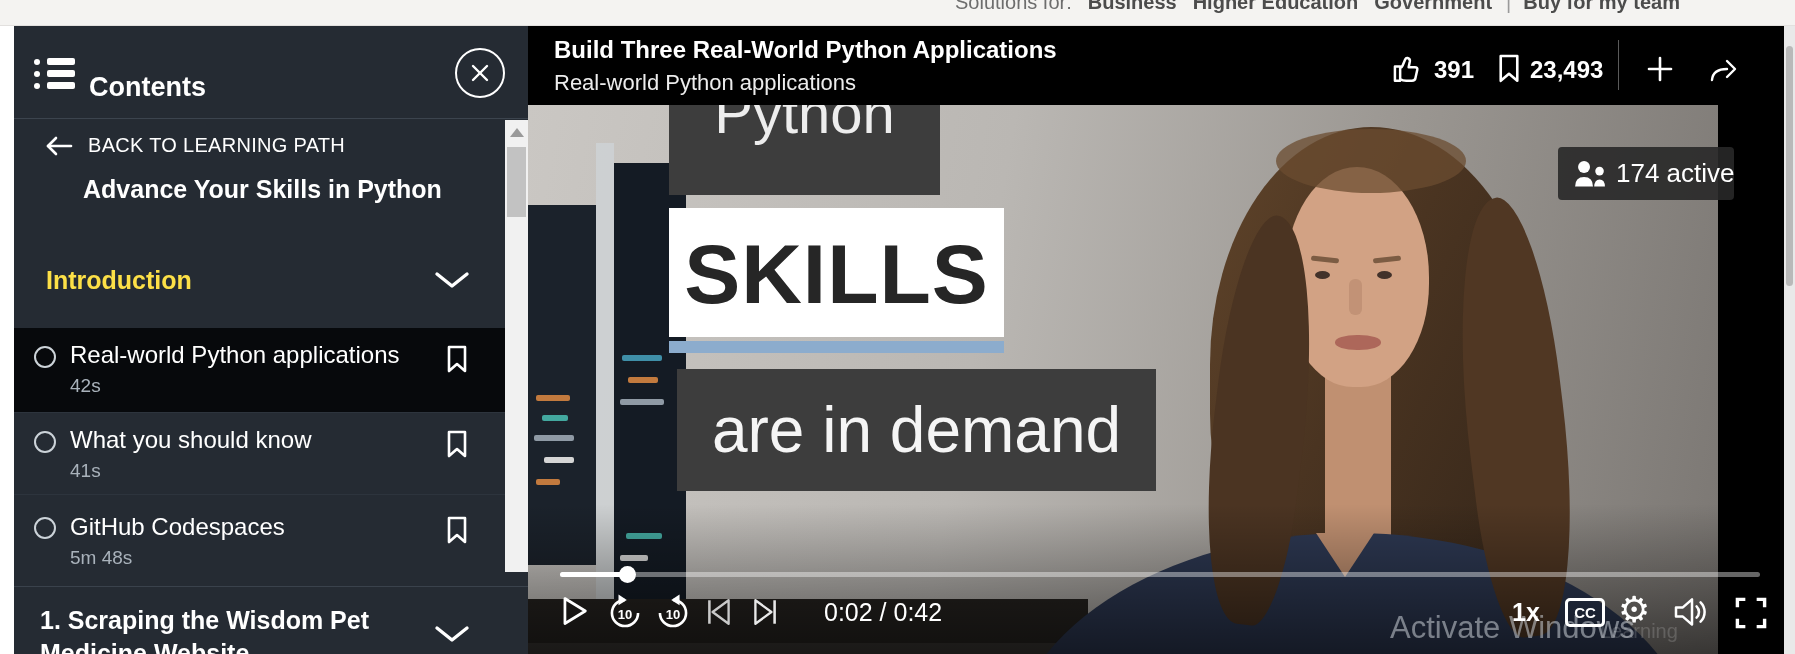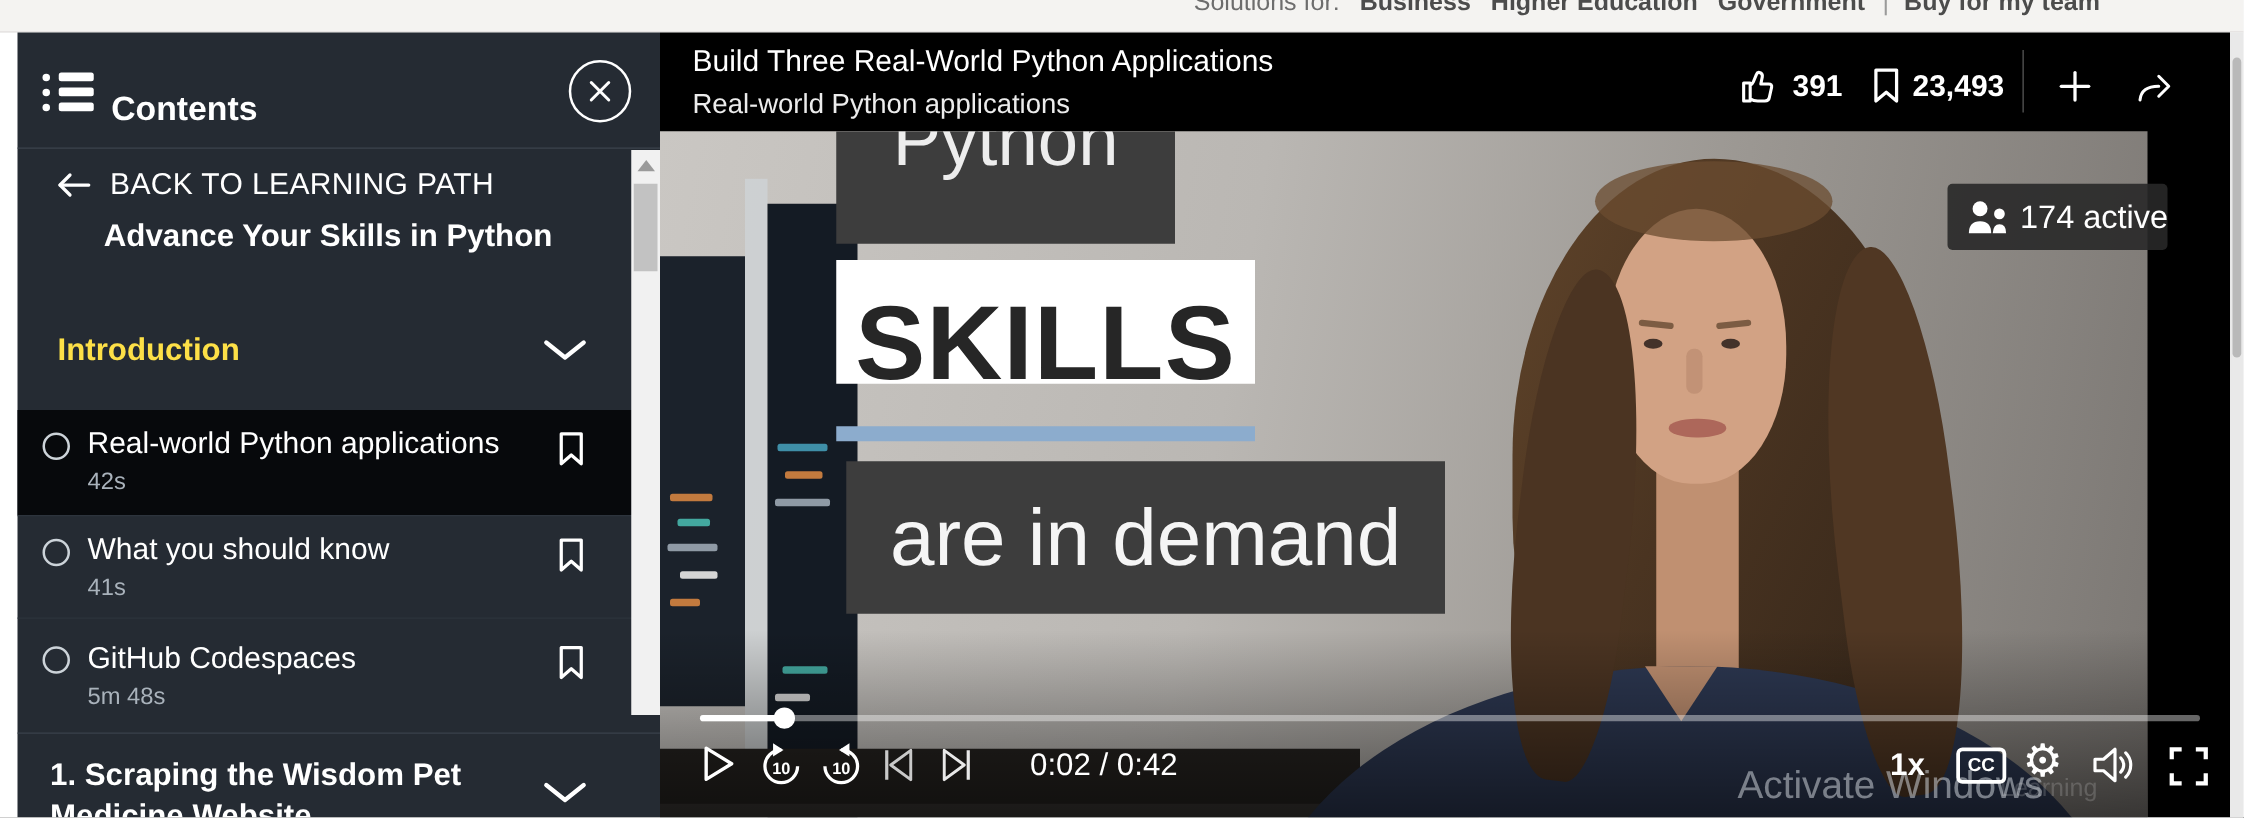--- a/index.html
+++ b/index.html
@@ -22,21 +22,21 @@
     border-bottom:1px solid #3c444e; }
   .list-icon { position:absolute; left:20px; top:30px; width:42px; height:36px; }
   .list-icon .row { position:absolute; left:0; width:42px; height:12px; }
   .list-icon .dot { position:absolute; left:0; top:3px; width:6px; height:6px; border-radius:50%; background:#fff; }
   .list-icon .bar { position:absolute; left:13px; top:2px; width:28px; height:7px; border-radius:2px; background:#fff; }
   #contents-title { position:absolute; left:75px; top:30px; font-size:27px; font-weight:600; color:#fff;margin-top:16px; }
   #close-btn { position:absolute; left:441px; top:22px; width:50px; height:50px; border:2px solid #fff;
     border-radius:50%; display:flex; align-items:center; justify-content:center; cursor:pointer; }
 
   #back-row { position:absolute; left:31px; top:108px; display:flex; align-items:center; gap:15px; cursor:pointer; }
-  #back-label { font-size:24px; color:#fff; letter-spacing:.3px; }
+  #back-label { font-size:20px; color:#fff; letter-spacing:.3px; }
   #path-title { position:absolute; left:69px; top:149px; font-size:25px; font-weight:700; color:#fff; }
 
   #section1-row { position:absolute; left:0; top:230px; width:514px; height:48px; cursor:pointer; }
   #section1-label { position:absolute; left:32px; top:10px; font-size:25px; font-weight:600; color:#fde047; }
   .chev { position:absolute; left:420px; }
 
   .vrow { position:absolute; left:0; width:514px; cursor:pointer; }
   .vrow .radio { position:absolute; left:20px; top:18px; width:22px; height:22px; border:2px solid #ccd3d9;
     border-radius:50%; }
   .vrow .vtitle { position:absolute; left:56px; top:13px; font-size:24px; color:#fff; white-space:nowrap; }
@@ -53,21 +53,21 @@
   #section2-row .chev { top:32px; }
 
   
   #sb-scroll { position:absolute; left:491px; top:94px; width:23px; height:452px; background:#f1f1f1; }
   #sb-scroll .up { position:absolute; left:5px; top:8px; width:0; height:0;
     border-left:7px solid transparent; border-right:7px solid transparent; border-bottom:9px solid #9a9a9a; }
   #sb-thumb { position:absolute; left:2px; top:27px; width:19px; height:70px; background:#c2c2c2; }
 
   
   #player { left:528px; top:26px; width:1256px; height:628px; background:#000; }
-  #vh-title { position:absolute; left:26px; top:10px; font-size:24px; font-weight:400; color:#fff; white-space:nowrap; }
+  #vh-title { position:absolute; left:26px; top:10px; font-size:24px; font-weight:700; color:#fff; white-space:nowrap; }
   #vh-sub { position:absolute; left:26px; top:44px; font-size:22px; color:#ececec; white-space:nowrap; }
   .stat-num { position:absolute; top:30px; font-size:24px; font-weight:600; color:#fff; }
   #vh-divider { position:absolute; left:1090px; top:14px; width:1px; height:50px; background:#5a5a5a; }
 
   
   #frame { position:absolute; left:0; top:79px; width:1190px; height:549px; overflow:hidden;
     background:linear-gradient(100deg,#cac7c3 0%,#bab7b3 38%,#9b9792 68%,#7b7773 100%); }
   #frame:after { content:""; position:absolute; left:0; bottom:0; width:100%; height:150px;
     background:linear-gradient(rgba(0,0,0,0), rgba(0,0,0,0.55)); }
   .monitorA { position:absolute; left:0px; top:100px; width:68px; height:360px; background:#1b222b; }
@@ -95,21 +95,21 @@
     border-radius:42% 58% 32% 52%; transform:rotate(7deg); }
   .hair-front-r { position:absolute; left:938px; top:92px; width:98px; height:440px; background:#503723;
     border-radius:58% 42% 52% 32%; transform:rotate(-7deg); }
   .hair-top { position:absolute; left:748px; top:24px; width:190px; height:64px; background:#6b4c30;
     border-radius:50%; opacity:.75; }
 
   
   #python-box { position:absolute; left:141px; top:0; width:271px; height:90px; background:#3d3d3d;
     overflow:hidden; text-align:center; }
   #python-box span { position:relative; top:-26px; font-size:58px; font-weight:300; color:#ededed; }
-  #skills-box { position:absolute; left:141px; top:103px; width:335px; height:99px; background:#fff;
+  #skills-box { position:absolute; left:141px; top:103px; width:335px; height:129px; background:#fff;
     text-align:center; line-height:133px; font-size:84px; font-weight:800; color:#262626; letter-spacing:1px; }
   #skills-strip { position:absolute; left:141px; top:236px; width:335px; height:12px; background:#8caccd; }
   #demand-box { position:absolute; left:149px; top:264px; width:479px; height:122px; background:#3d3d3d;
     text-align:center; line-height:122px; font-size:64px; font-weight:300; color:#f5f5f5; }
 
   
   #badge { position:absolute; left:1030px; top:121px; width:176px; height:53px;
     background:rgba(40,40,40,.9); border-radius:4px; }
   #badge-text { position:absolute; left:58px; top:0; line-height:53px; font-size:26px; color:#fff; white-space:nowrap; }
 

